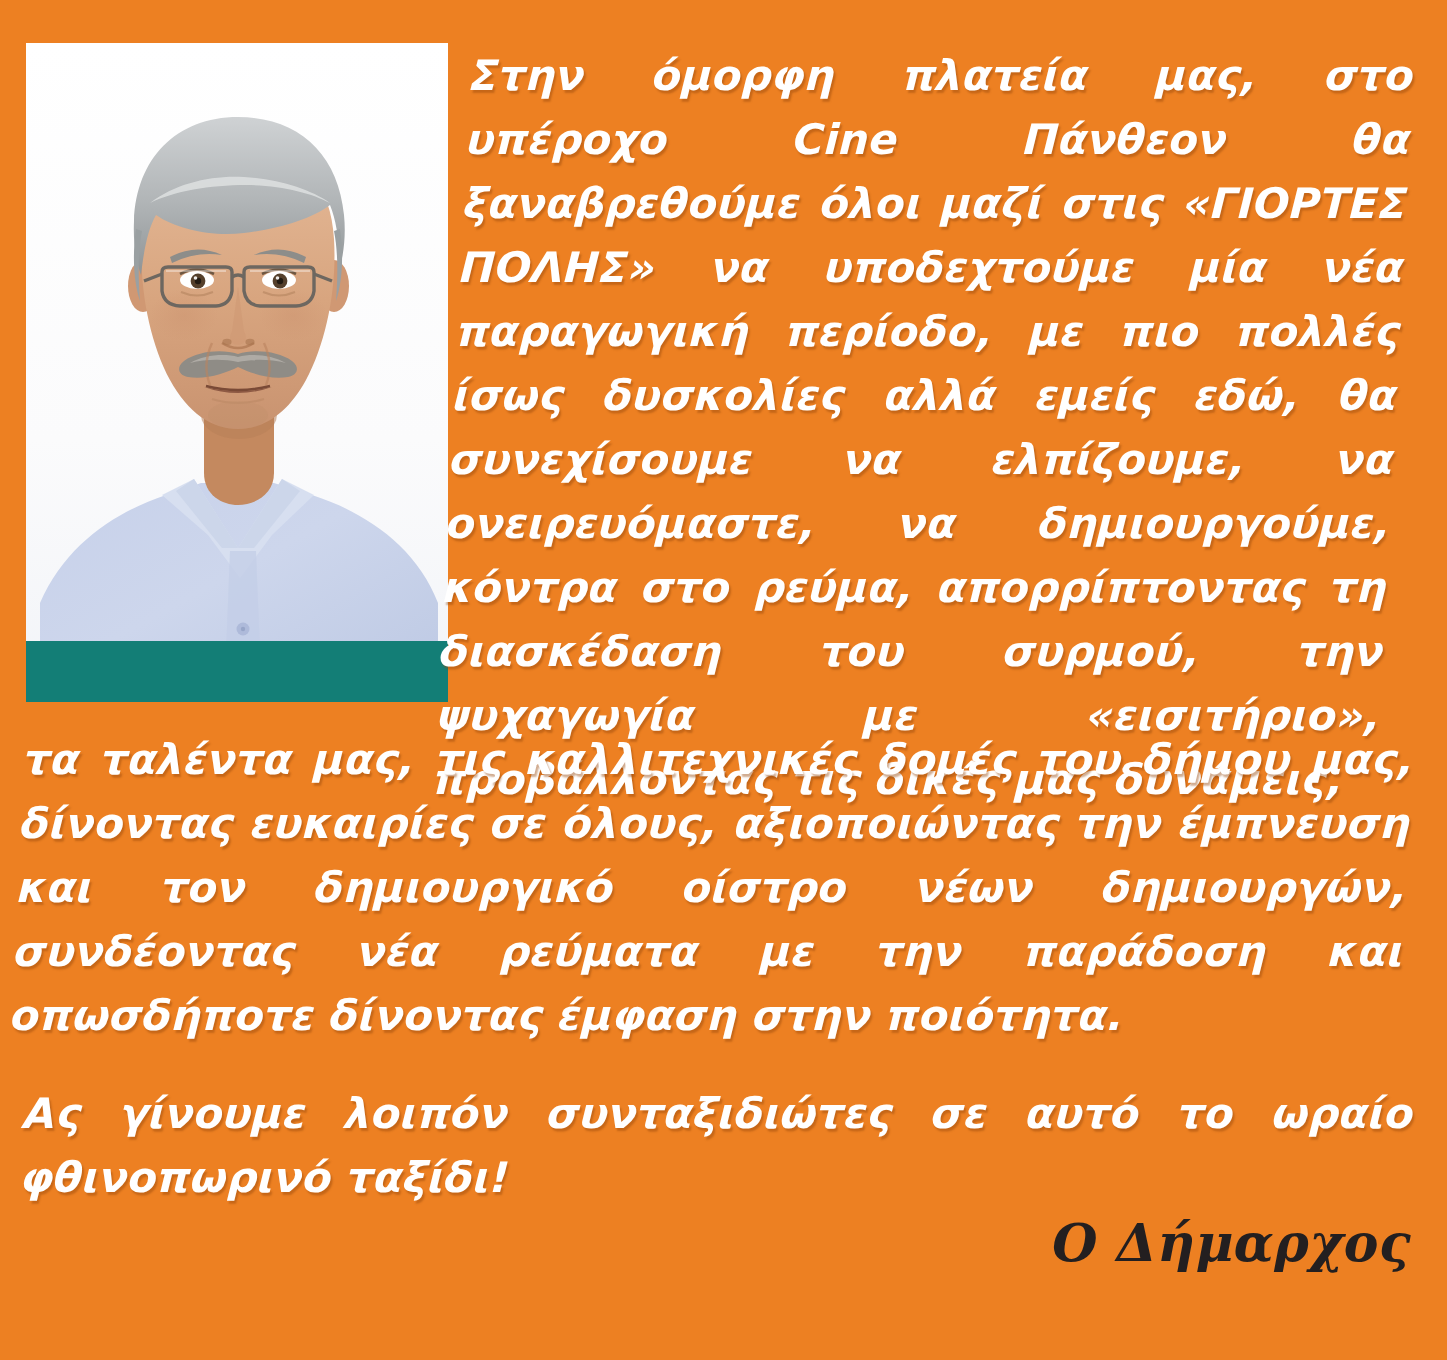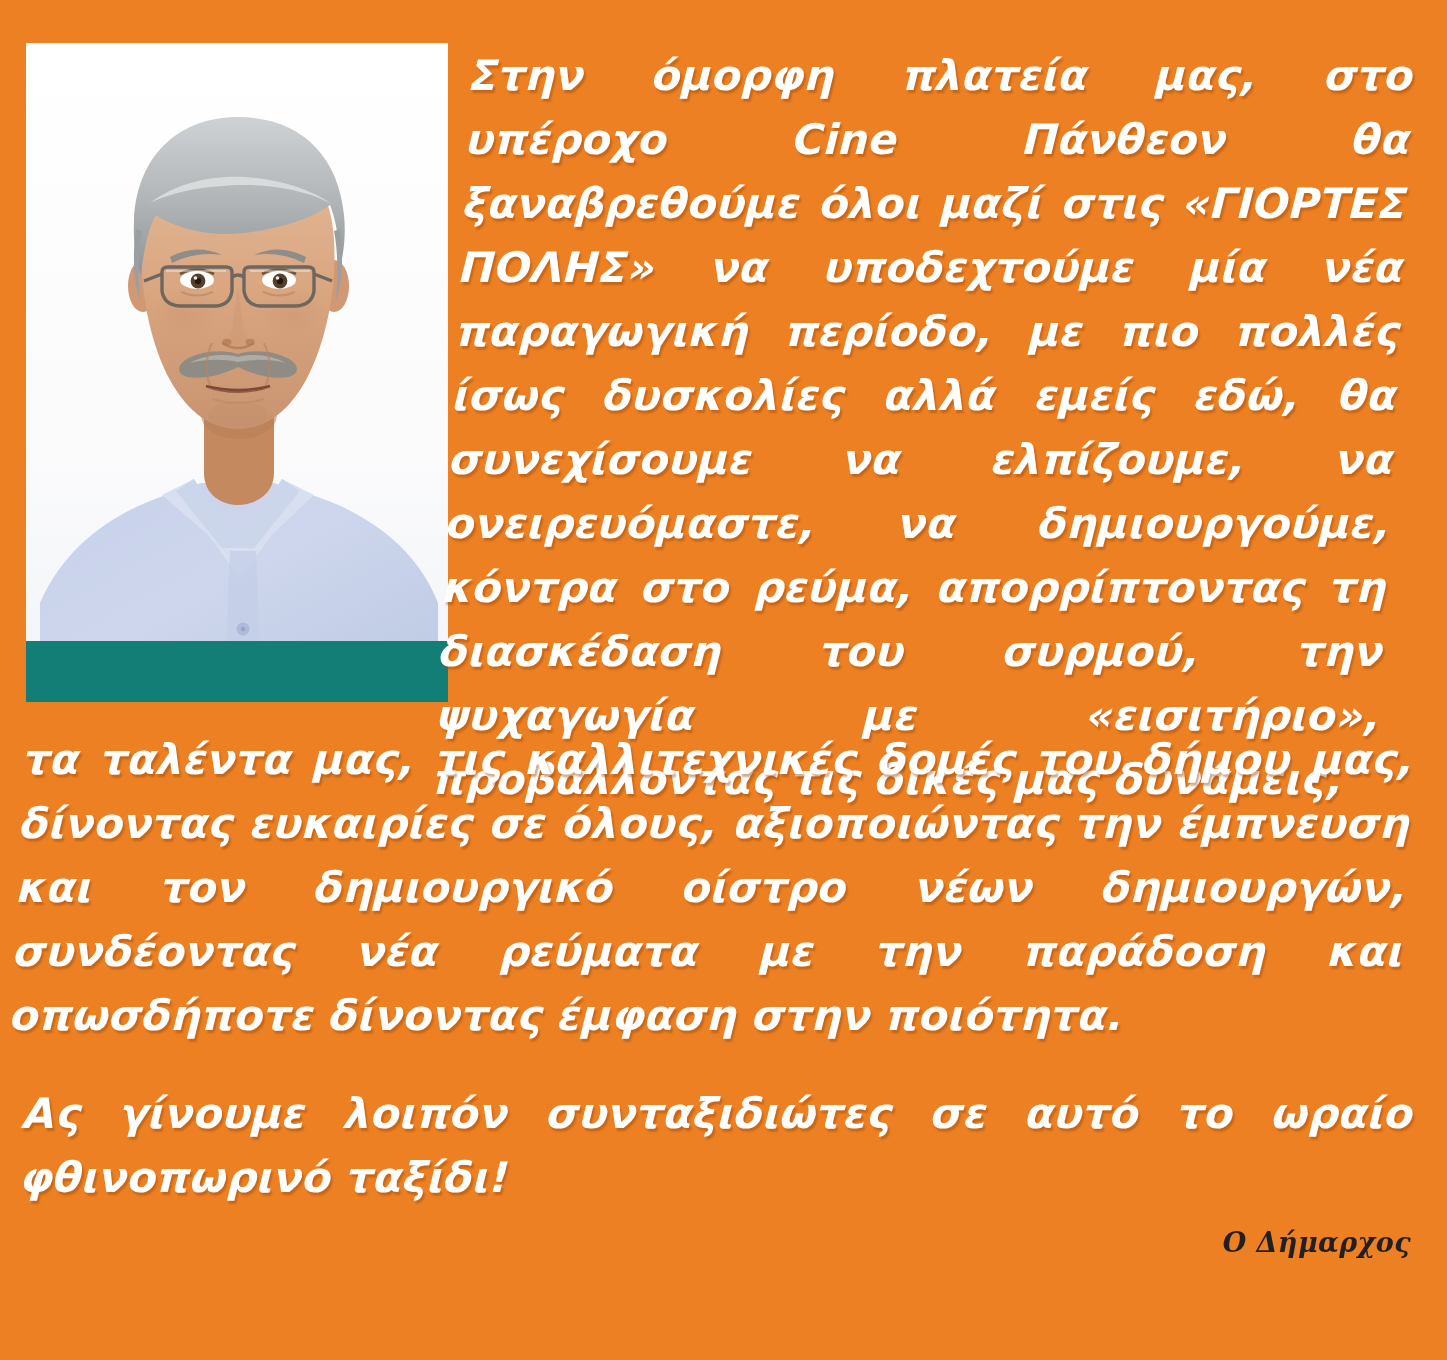--- a/index.html
+++ b/index.html
@@ -98,21 +98,21 @@
   .signature {
     position: absolute;
     right: 36px;
     top: 1216px;
     width: 640px;
     text-align: right;
     color: #231F20;
     font-family: "DejaVu Serif", serif;
     font-style: italic;
     font-weight: 700;
-    font-size: 27px;
+    font-size: 52px;
     line-height: 54px;
     letter-spacing: 0.4px;
   }
   .signature .sig-line {
     display: block;
     white-space: nowrap;
   }
   .signature .sig-name {
     padding-right: 6px;
   }

